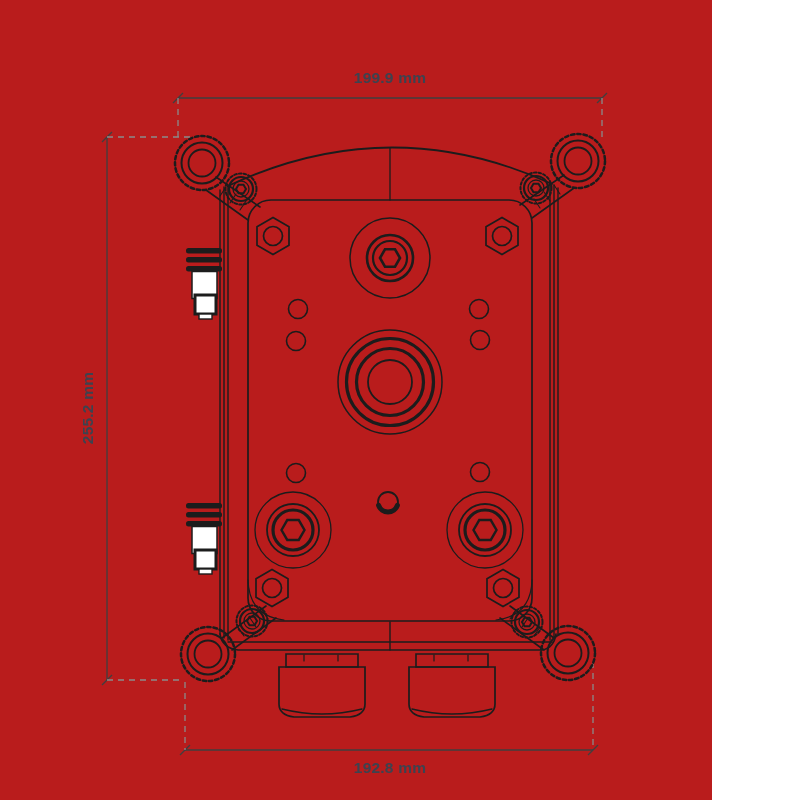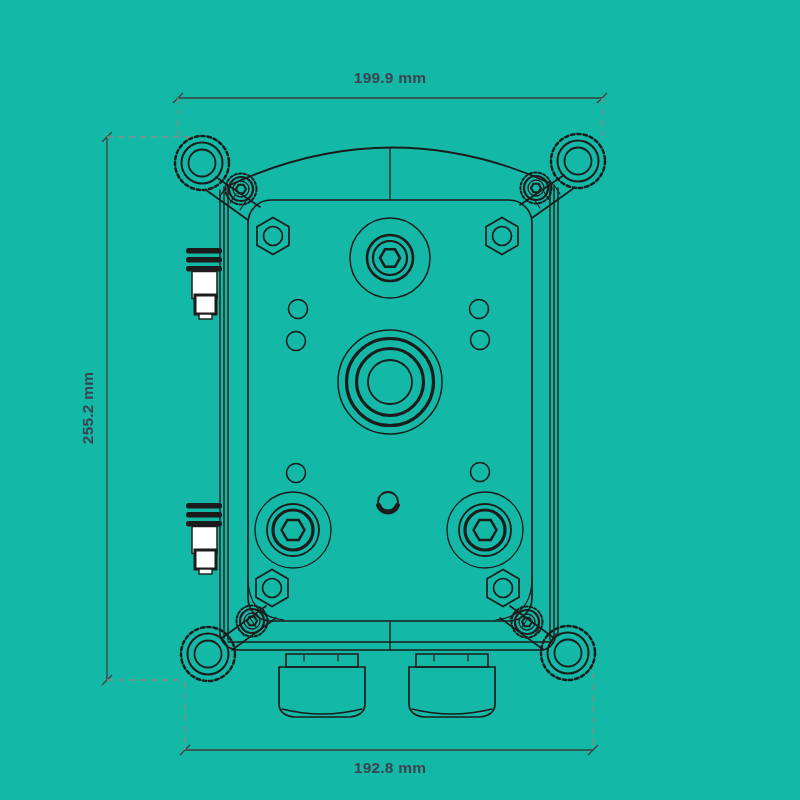--- a/index.html
+++ b/index.html
@@ -1,16 +1,16 @@
 <!DOCTYPE html>
 <html><head>
 <meta charset="utf-8">
 <style>
   html,body{margin:0;padding:0;background:#ffffff;width:800px;height:800px;overflow:hidden;}
-  .page{width:800px;height:800px;background:#14b8a6;position:relative;font-family:"Liberation Sans",sans-serif;}
+  .page{width:712px;height:800px;background:#b91c1c;position:relative;font-family:"Liberation Sans",sans-serif;}
   svg{display:block;}
   text.dim{font-family:"Liberation Sans",sans-serif;font-size:15.5px;font-weight:bold;letter-spacing:.2px;}
 </style>
 </head>
 <body>
 
 <div class="page">
 <svg width="800" height="800" viewBox="0 0 800 800">
 
   <defs>

